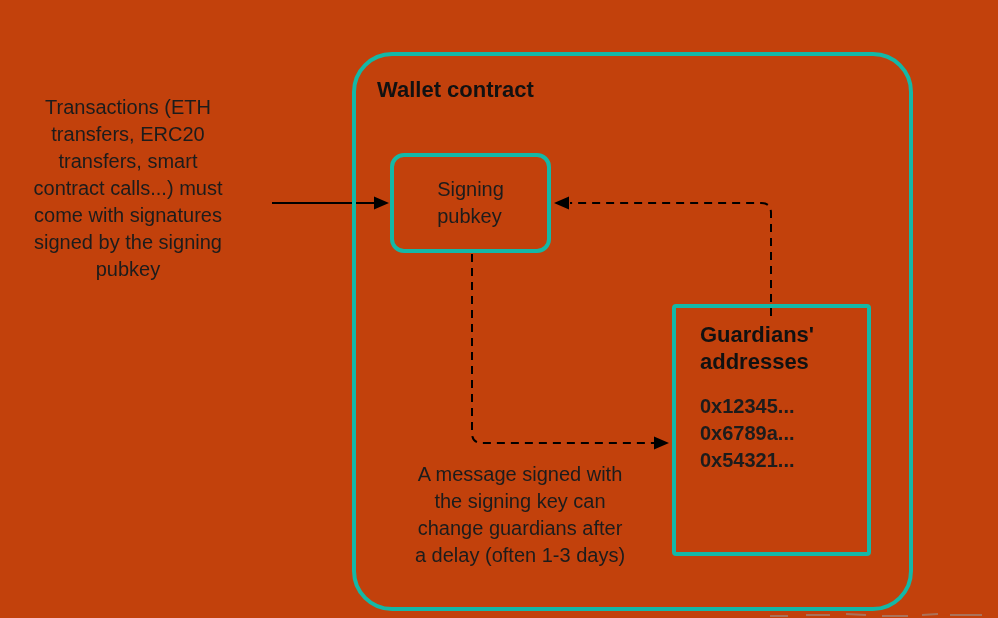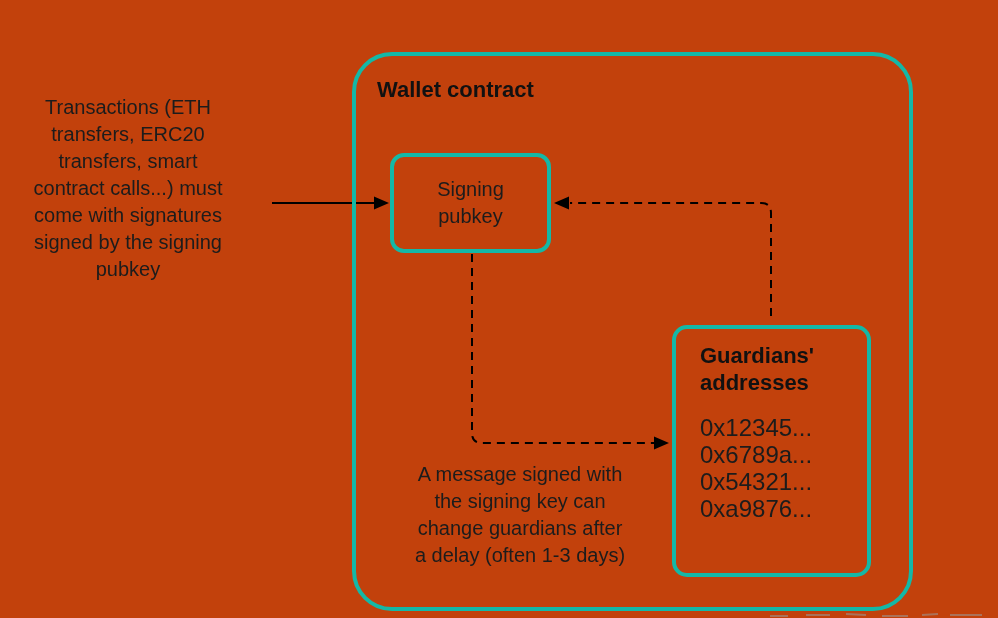--- a/index.html
+++ b/index.html
@@ -60,65 +60,66 @@
     width: 161px;
     height: 100px;
     border-radius: 14px;
     display: flex;
     align-items: center;
     justify-content: center;
   }
   .signing-label {
     font-size: 20px;
     line-height: 27px;
-    text-align: center;
+    text-align: left;
     white-space: pre-line;
   }
   .left-note {
     left: 0px;
     top: 94px;
     width: 256px;
   }
   .guardians-note {
     left: 691px;
     top: 111px;
     width: 200px;
     line-height: 28px;
   }
   .delay-note {
     left: 383px;
     top: 461px;
     width: 274px;
   }
   .guardians-box {
     left: 672px;
-    top: 325px;
+    top: 304px;
     width: 199px;
     height: 252px;
-    border-radius: 15px;
+    border-radius: 4px;
   }
   .guardians-title {
     position: absolute;
     left: 24px;
     top: 13px;
     font-size: 22px;
     font-weight: bold;
     line-height: 27px;
     white-space: pre-line;
     color: #111111;
   }
   .guardians-list {
     position: absolute;
     left: 24px;
     top: 85px;
   }
   .guardian-address {
-    font-size: 24px;
+    font-size: 20px;
     line-height: 27px;
     white-space: nowrap;
+    font-weight: bold;
   }
 </style>
 </head>
 <body>
 
 <div class="canvas">
 
   <svg class="connectors" viewBox="0 0 998 618" xmlns="http://www.w3.org/2000/svg">
 
     <g>
@@ -164,21 +165,20 @@
   </div>
 
 
   <div class="box guardians-box">
     <div class="guardians-title">Guardians'
 addresses</div>
     <div class="guardians-list">
       <div class="guardian-address">0x12345...</div>
       <div class="guardian-address">0x6789a...</div>
       <div class="guardian-address">0x54321...</div>
-      <div class="guardian-address">0xa9876...</div>
     </div>
   </div>
 
   <div class="note delay-note">A message signed with
 the signing key can
 change guardians after
 a delay (often 1-3 days)</div>
 
 </div>
 

